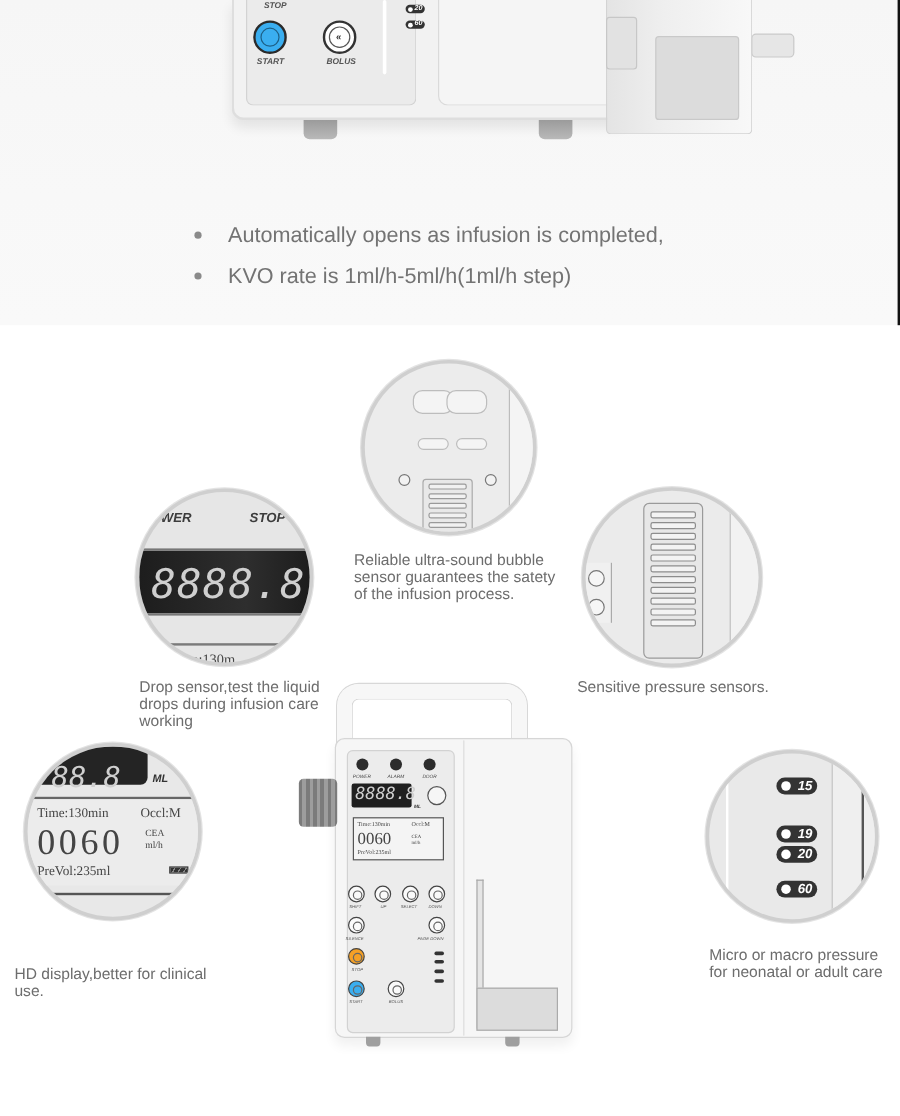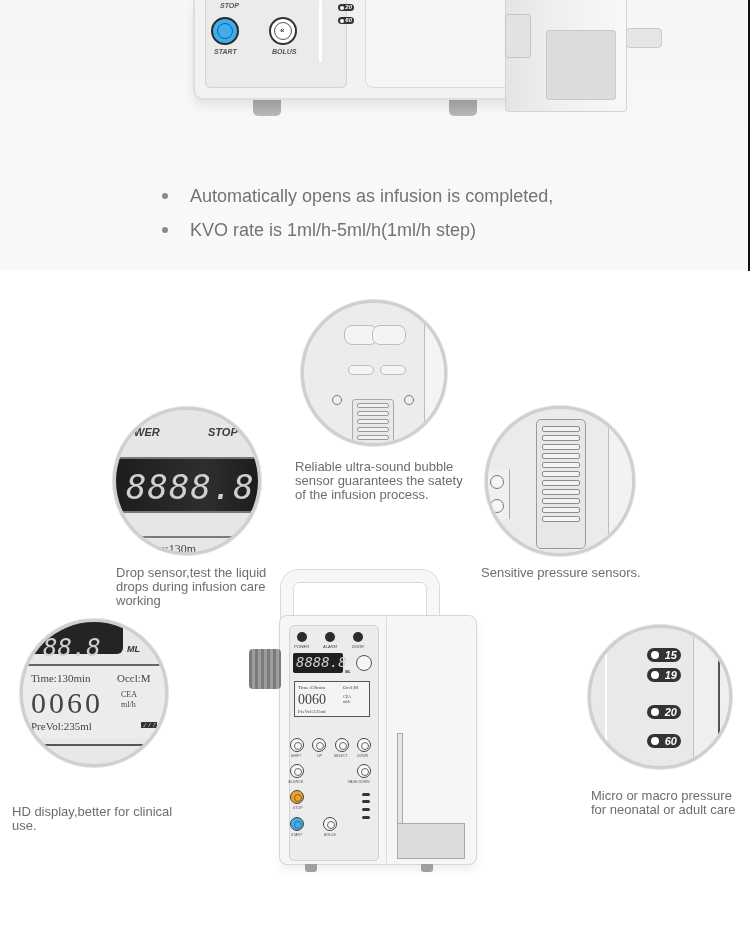--- a/index.html
+++ b/index.html
@@ -296,21 +296,21 @@
 </div>
 <div class="caption" style="left:12px;top:805px;">
   <div>HD display,better for clinical</div>
   <div>use.</div>
 </div>
 
 <div class="feature-circle c-drip">
   <div class="rail-l"></div>
   <div class="rail-r"></div>
   <div class="pill" style="top:20px;"><span>15</span></div>
-  <div class="pill" style="top:40px;"><span>19</span></div>
+  <div class="pill" style="top:60px;"><span>19</span></div>
   <div class="pill" style="top:77px;"><span>20</span></div>
   <div class="pill" style="top:106px;"><span>60</span></div>
 </div>
 <div class="caption" style="left:591px;top:789px;">
   <div>Micro or macro pressure</div>
   <div>for neonatal or adult care</div>
 </div>
 
 <div class="pump-main">
   <div class="handle"></div>

